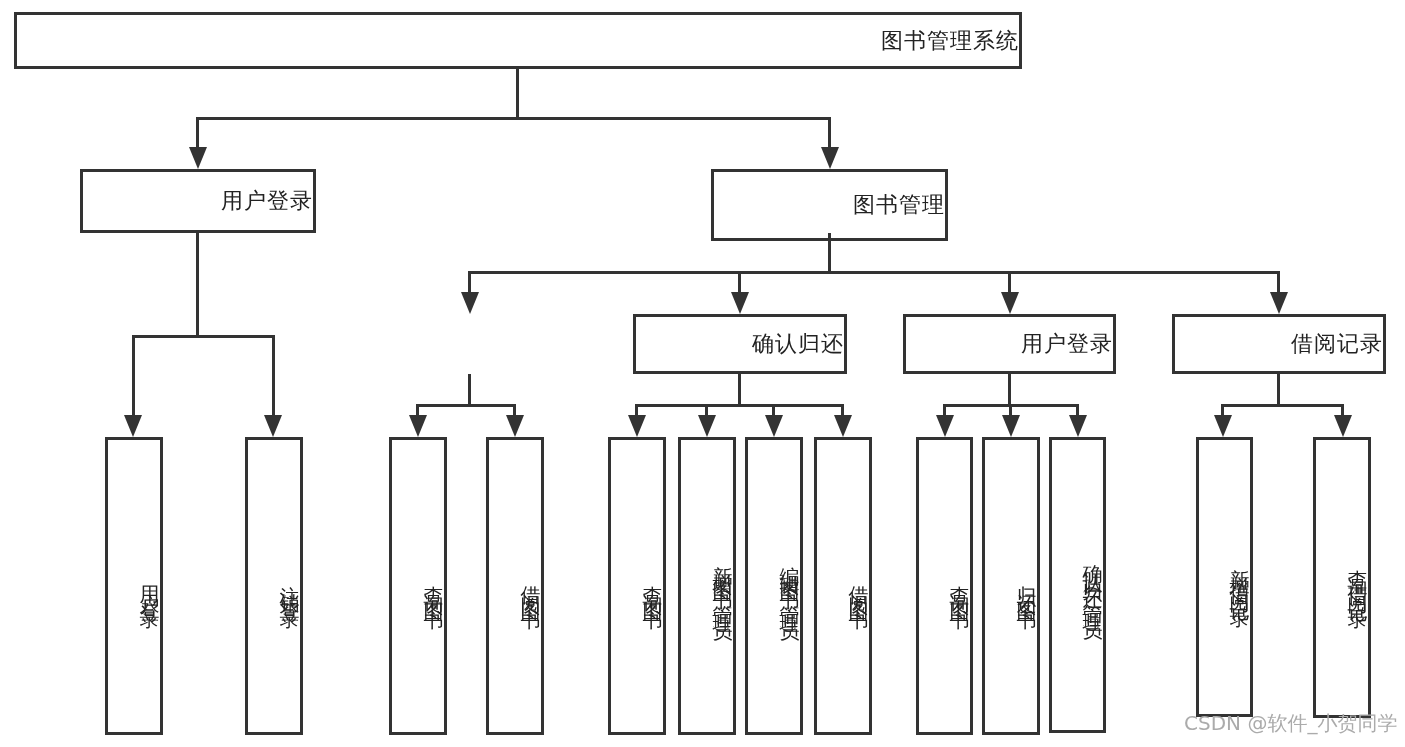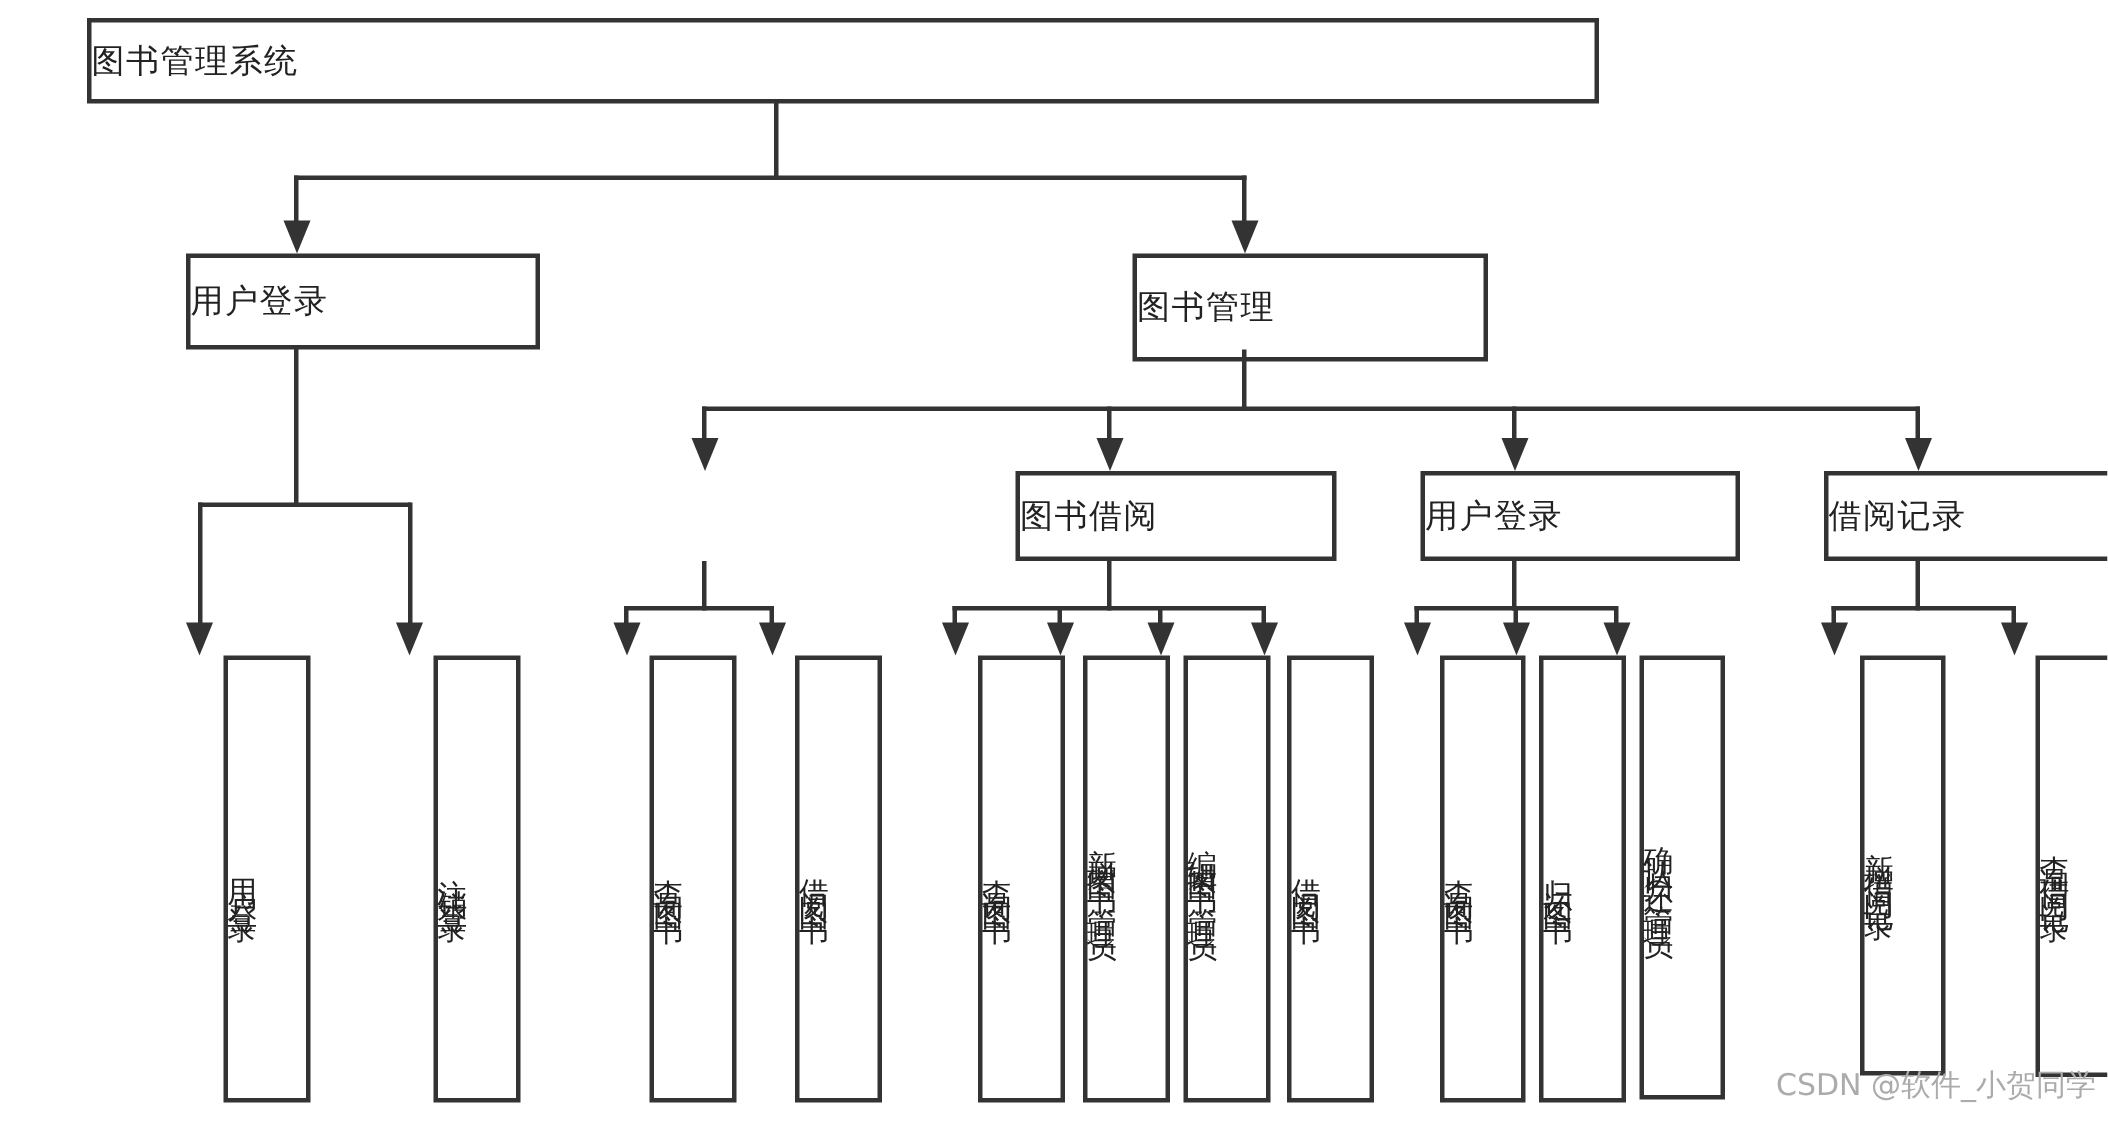--- a/index.html
+++ b/index.html
@@ -21,23 +21,22 @@
     background: var(--background);
     overflow: hidden;
   }
   .box {
     position: absolute;
     box-sizing: border-box;
     border: 3px solid var(--line);
     background: var(--background);
     display: flex;
     align-items: center;
-    justify-content: flex-start;
+    justify-content: flex-end;
     color: var(--text);
-    margin-left: 44px;
   }
   .box.h-label { font-size: 22px; letter-spacing: 1px; }
   .leaf span {
     writing-mode: vertical-rl;
     text-orientation: mixed;
     font-size: 20px;
     letter-spacing: 8px;
     color: var(--text);
     line-height: 1;
   }
@@ -103,21 +102,21 @@
   <div class="vline" style="left:468px; top:271px; height:25px;"></div>
   <div class="arrow" style="left:461px; top:292px;"></div>
   <div class="vline" style="left:738px; top:271px; height:25px;"></div>
   <div class="arrow" style="left:731px; top:292px;"></div>
   <div class="vline" style="left:1008px; top:271px; height:25px;"></div>
   <div class="arrow" style="left:1001px; top:292px;"></div>
   <div class="vline" style="left:1277px; top:271px; height:25px;"></div>
   <div class="arrow" style="left:1270px; top:292px;"></div>
 
   <div class="box h-label" style="left:633px; top:314px; width:214px; height:60px;">
-    <span>图书借阅</span>
+    <span>确认归还</span>
   </div>
   <div class="box h-label" style="left:903px; top:314px; width:213px; height:60px;">
     <span>用户登录</span>
   </div>
   <div class="box h-label" style="left:1172px; top:314px; width:214px; height:60px;">
     <span>借阅记录</span>
   </div>
 
   <div class="vline" style="left:468px; top:374px; height:33px;"></div>
   <div class="hline" style="left:416px; top:404px; width:99px;"></div>

